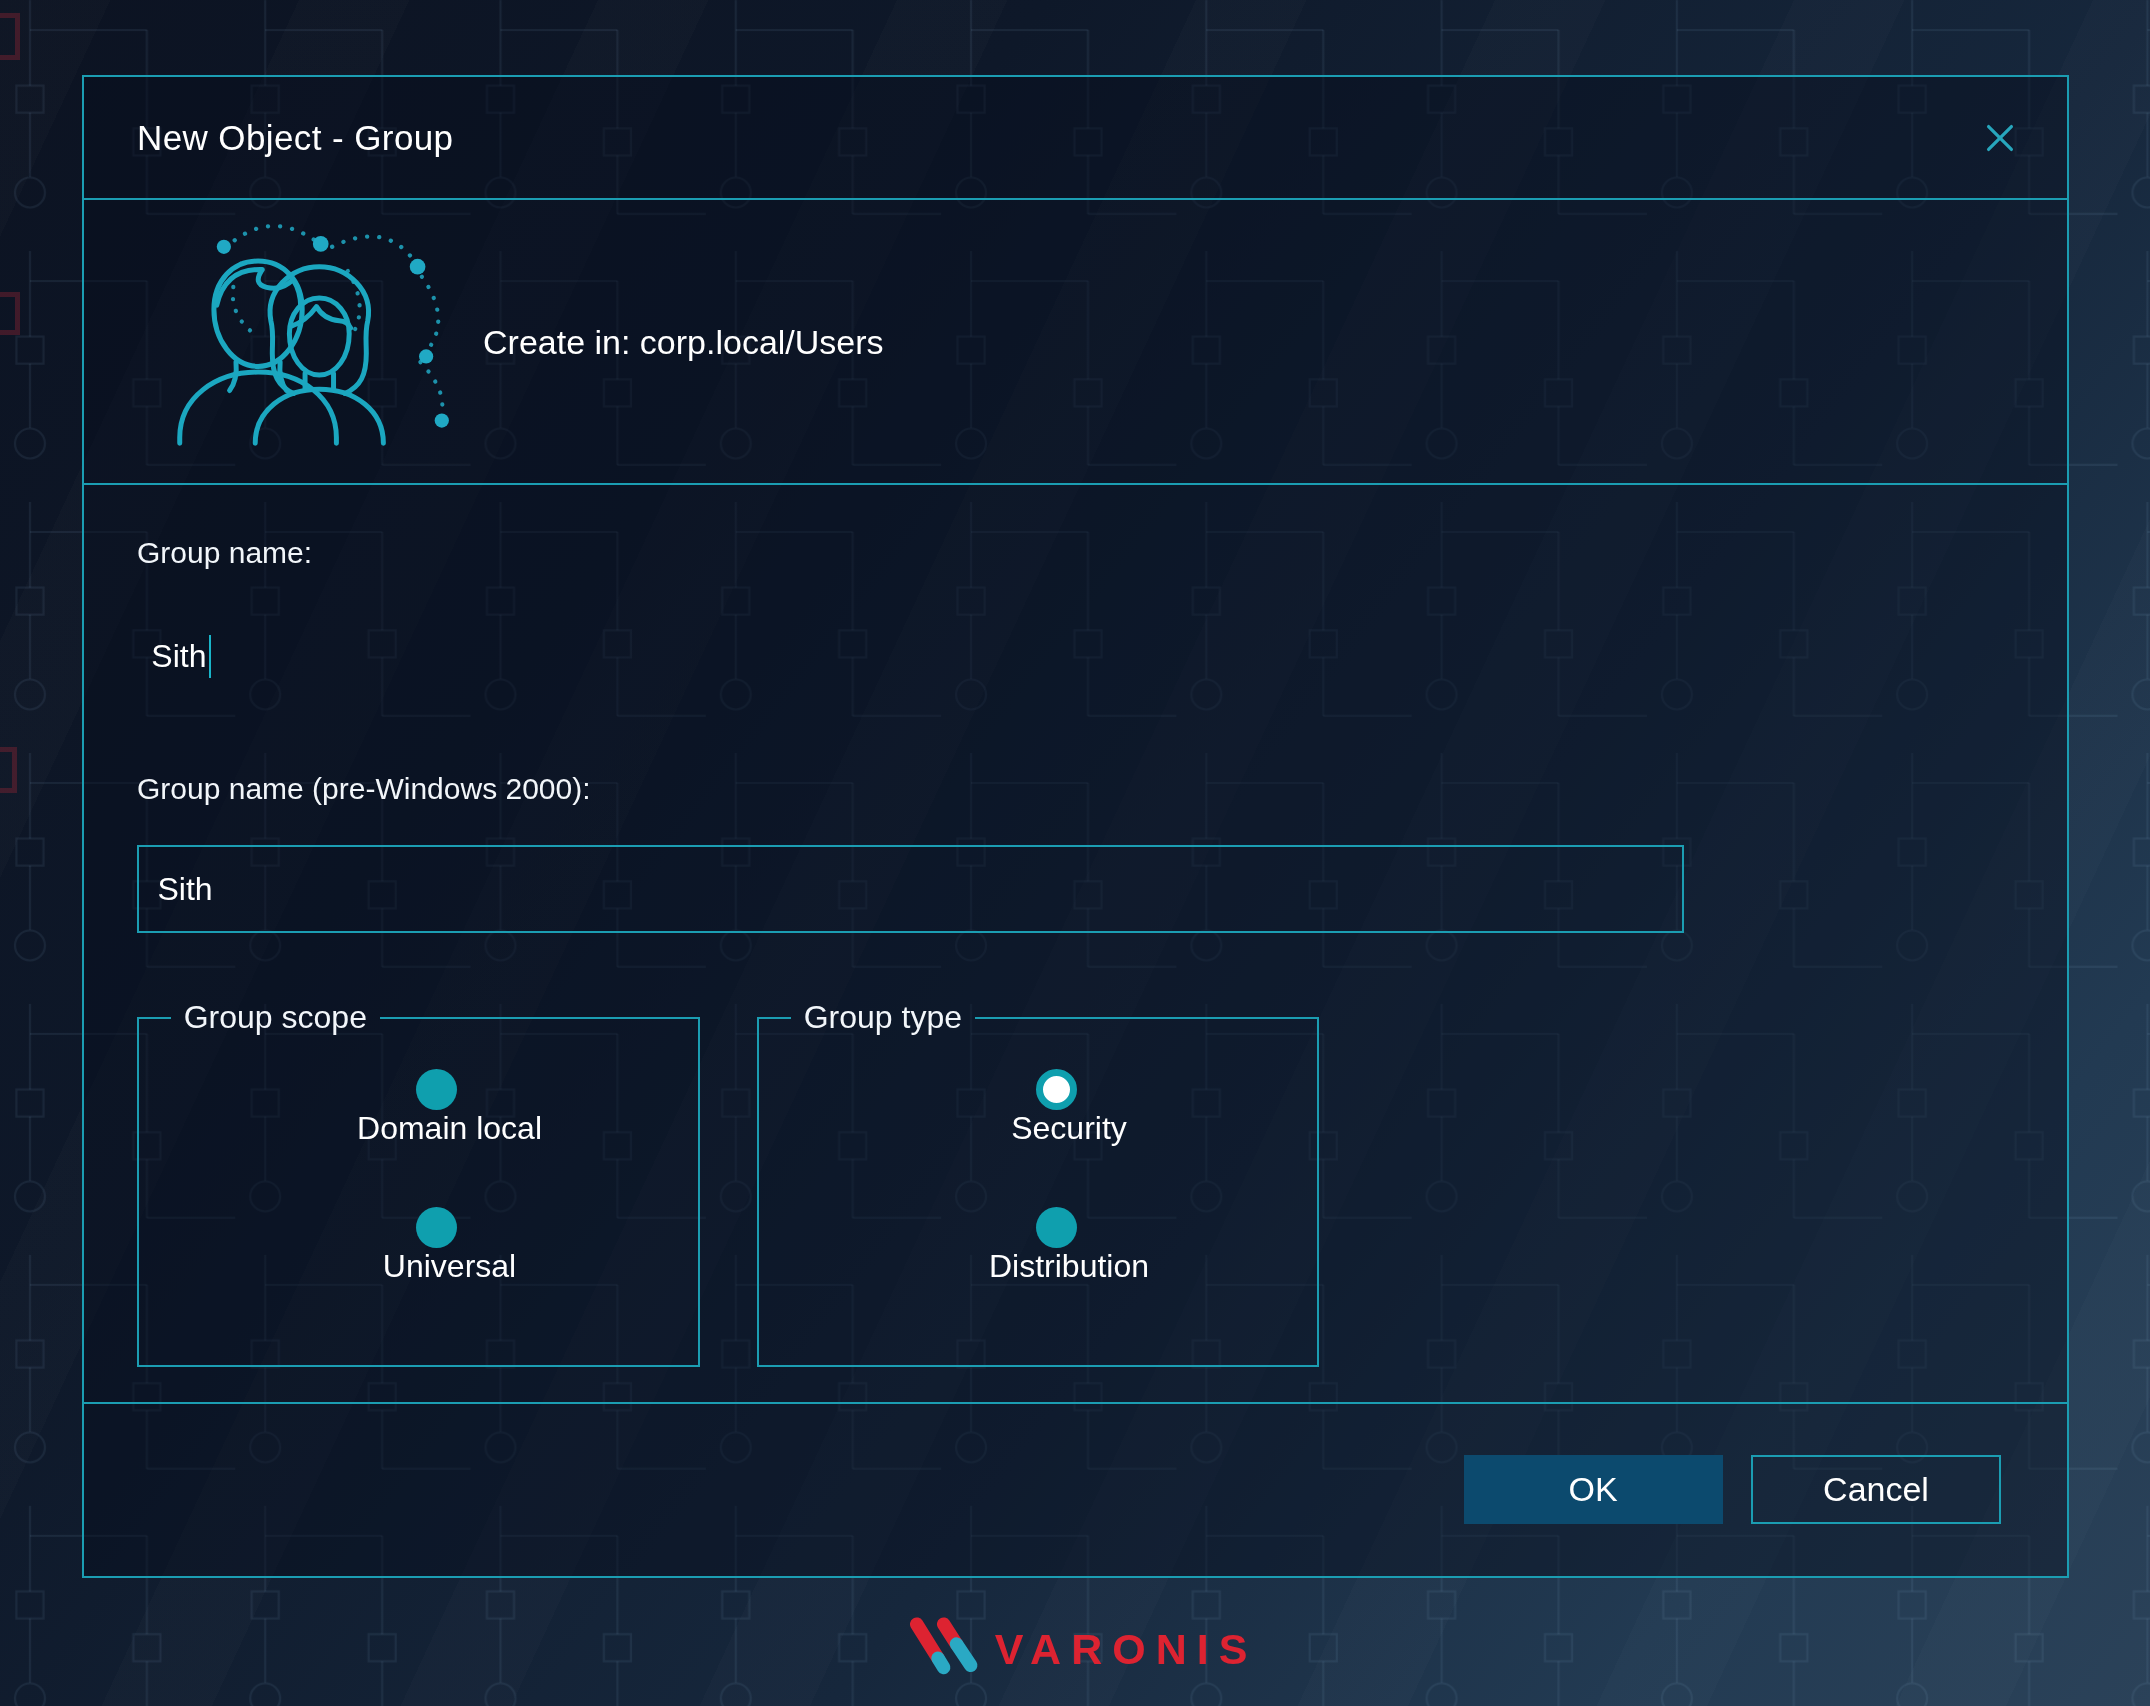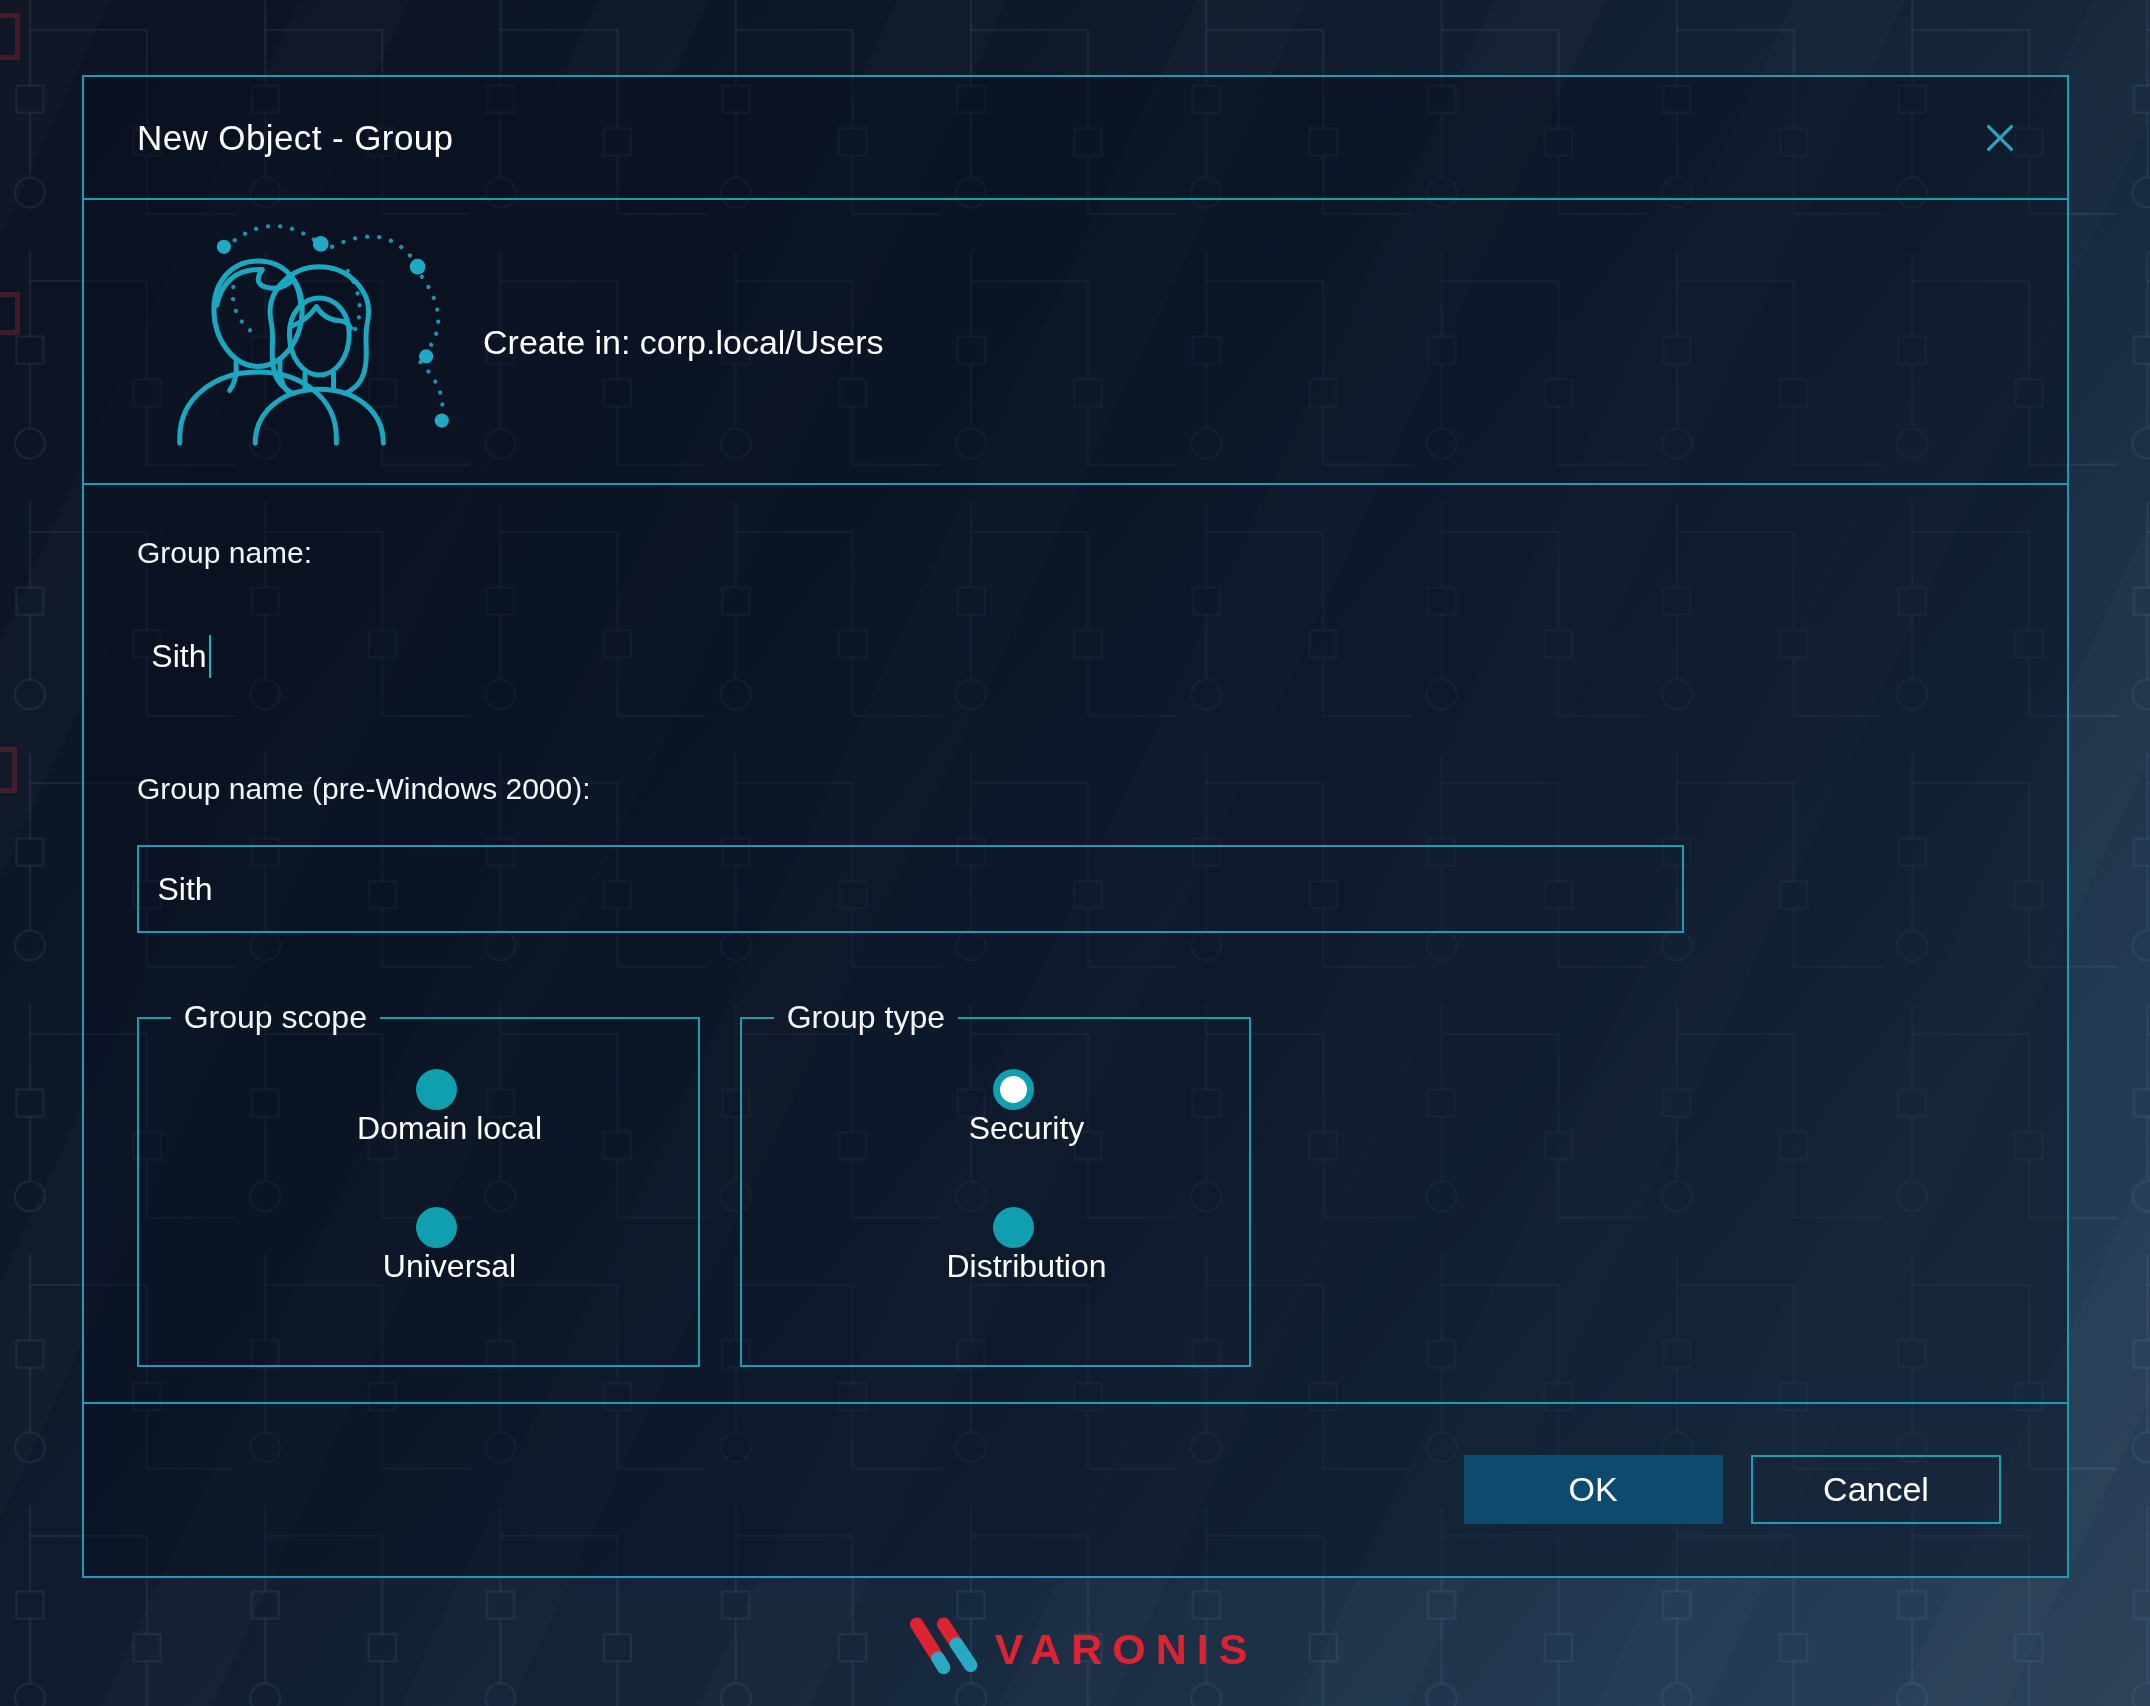--- a/index.html
+++ b/index.html
@@ -52,21 +52,21 @@
     margin-top:63px; margin-left:14.3px; font-size:32px; color:#ffffff;
     display:flex; align-items:center; height:46px; cursor:text;
   }
   .caret { display:inline-block; width:2.9px; height:43px; background:#19b4c8; margin-left:2.1px; }
   .lbl-pre2000 { margin-top:93px; }
   .boxed-input {
     margin-top:39px; width:1547px; height:88px; border:2.1px solid #1b9db2;
     display:flex; align-items:center; padding-left:18.5px;
     font-size:32px; color:#ffffff; background:transparent; cursor:text;
   }
-  .fieldsets { margin-top:66px; display:flex; gap:40px; }
+  .fieldsets { margin-top:66px; display:flex; gap:57px; }
   fieldset {
     border:2.1px solid #1b9db2; width:563px; height:368px; padding:0 0 0 36px;
   }
   legend {
     margin-left:-4.3px; padding:0 13px; font-size:32px; color:#f2f6fa;
   }
   .radio-row { display:flex; align-items:center; margin-top:60px; cursor:pointer;flex-direction:column; }
   .radio-row.first { margin-top:33px; }
   .radio {
     width:41px; height:41px; border-radius:50%; flex:0 0 auto;
@@ -198,21 +198,21 @@
         <div class="radio-row first">
           <span class="radio" data-state="unselected"></span>
           <span class="radio-label">Domain local</span>
         </div>
         <div class="radio-row">
           <span class="radio" data-state="unselected"></span>
           <span class="radio-label">Universal</span>
         </div>
       </fieldset>
 
-      <fieldset style="width:511px;">
+      <fieldset style="width:562px;">
         <legend>Group type</legend>
         <div class="radio-row first">
           <span class="radio" data-state="selected"></span>
           <span class="radio-label">Security</span>
         </div>
         <div class="radio-row">
           <span class="radio" data-state="unselected"></span>
           <span class="radio-label">Distribution</span>
         </div>
       </fieldset>

